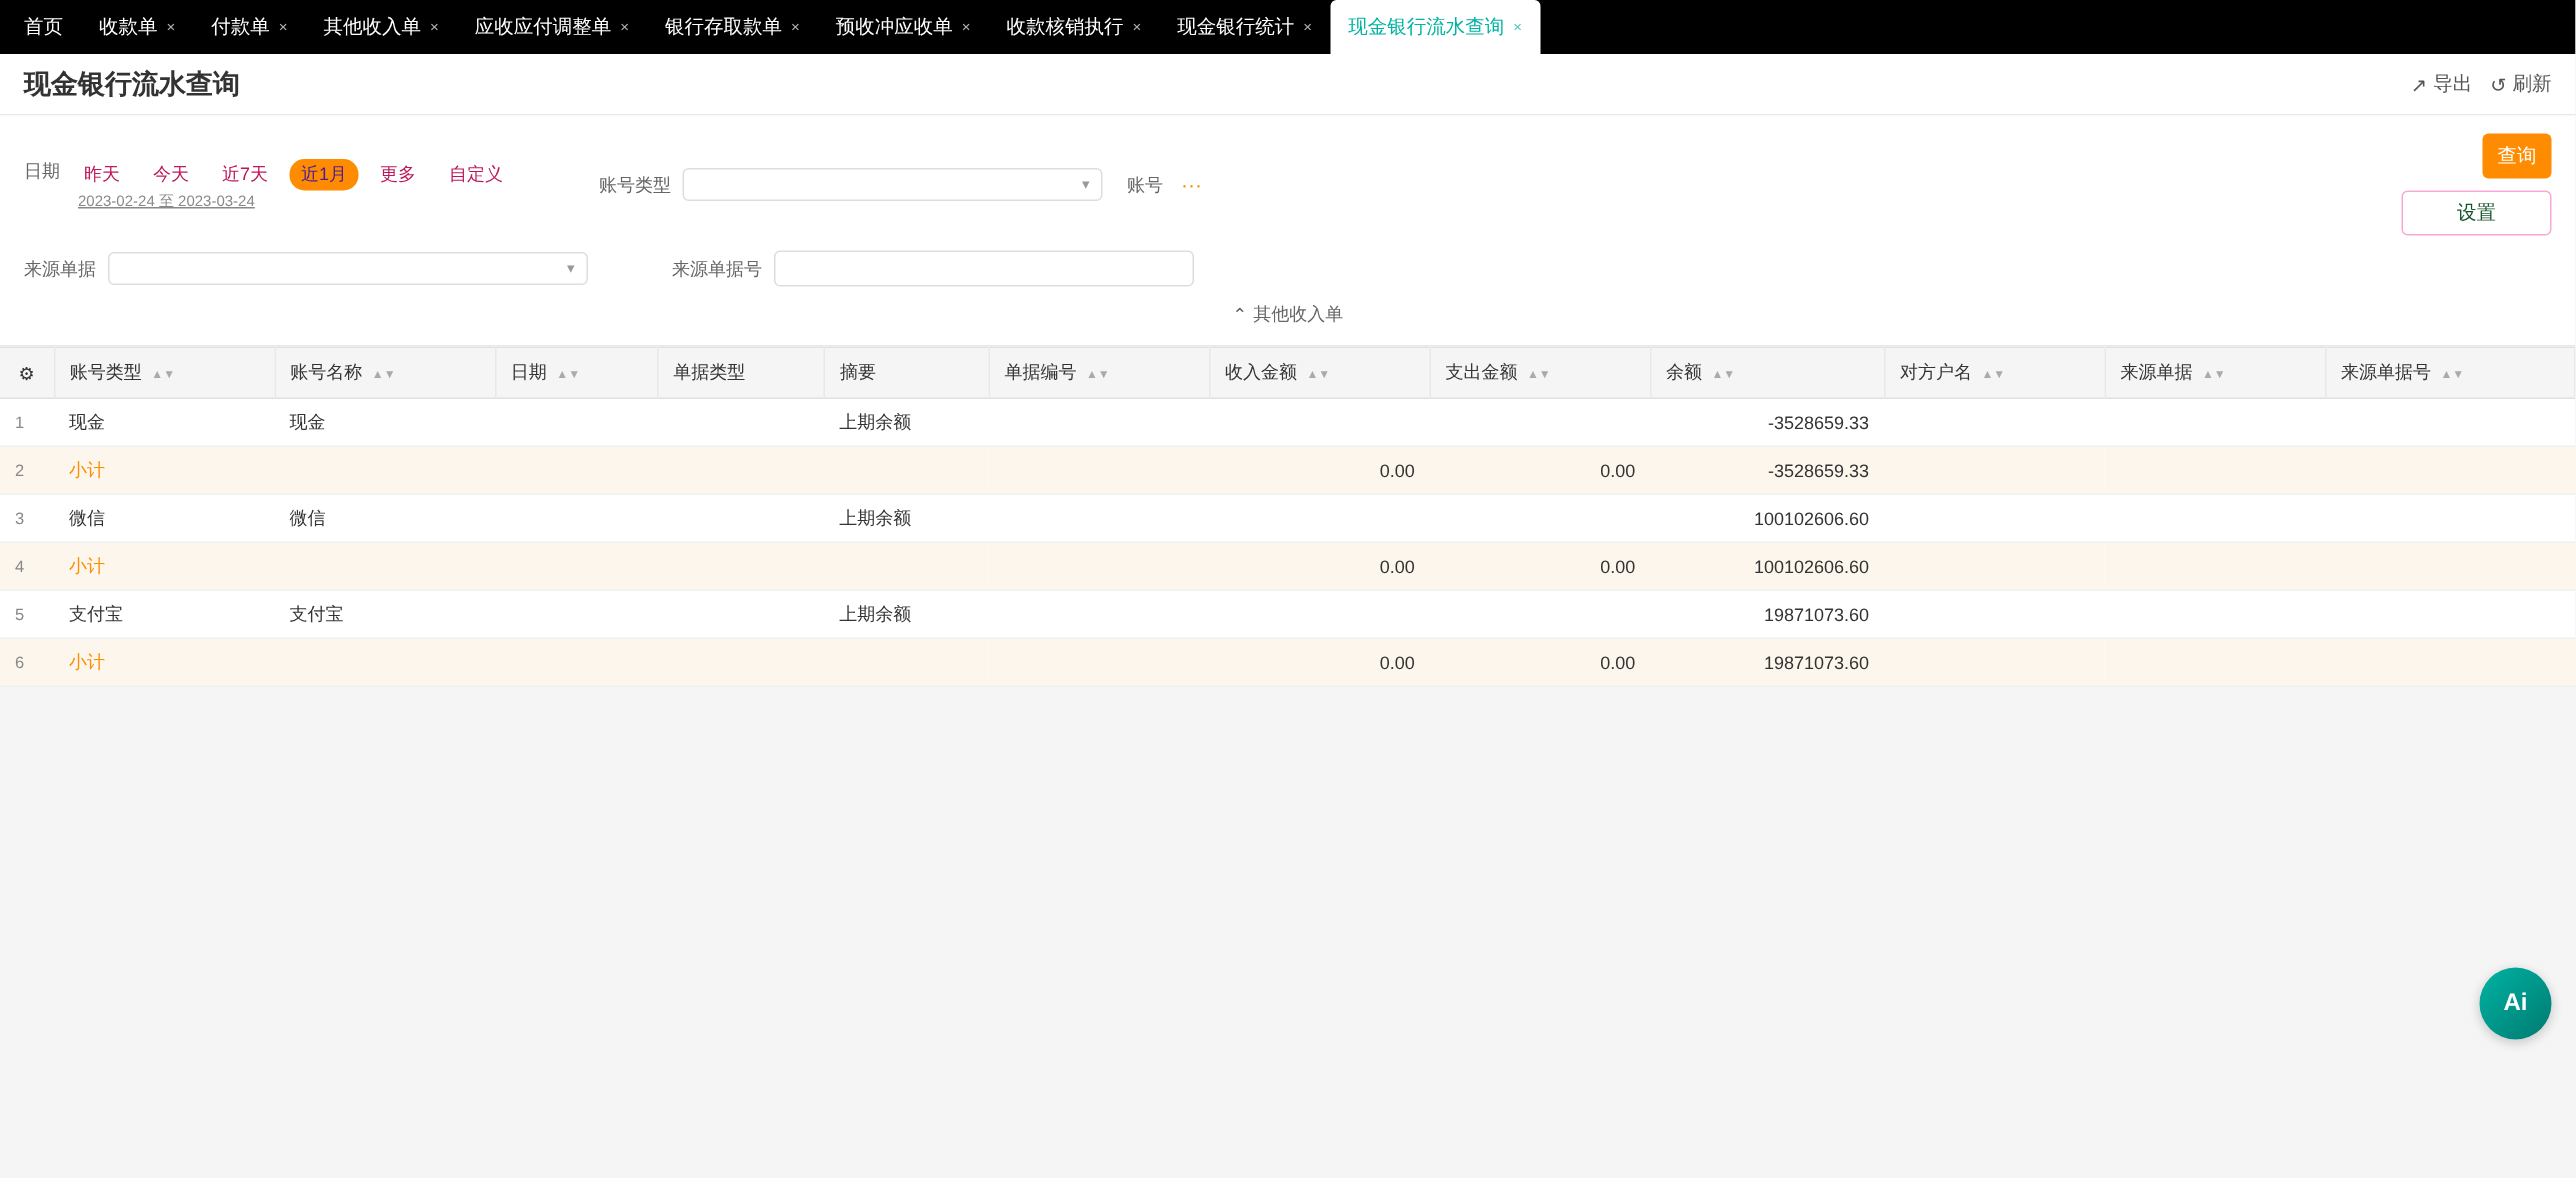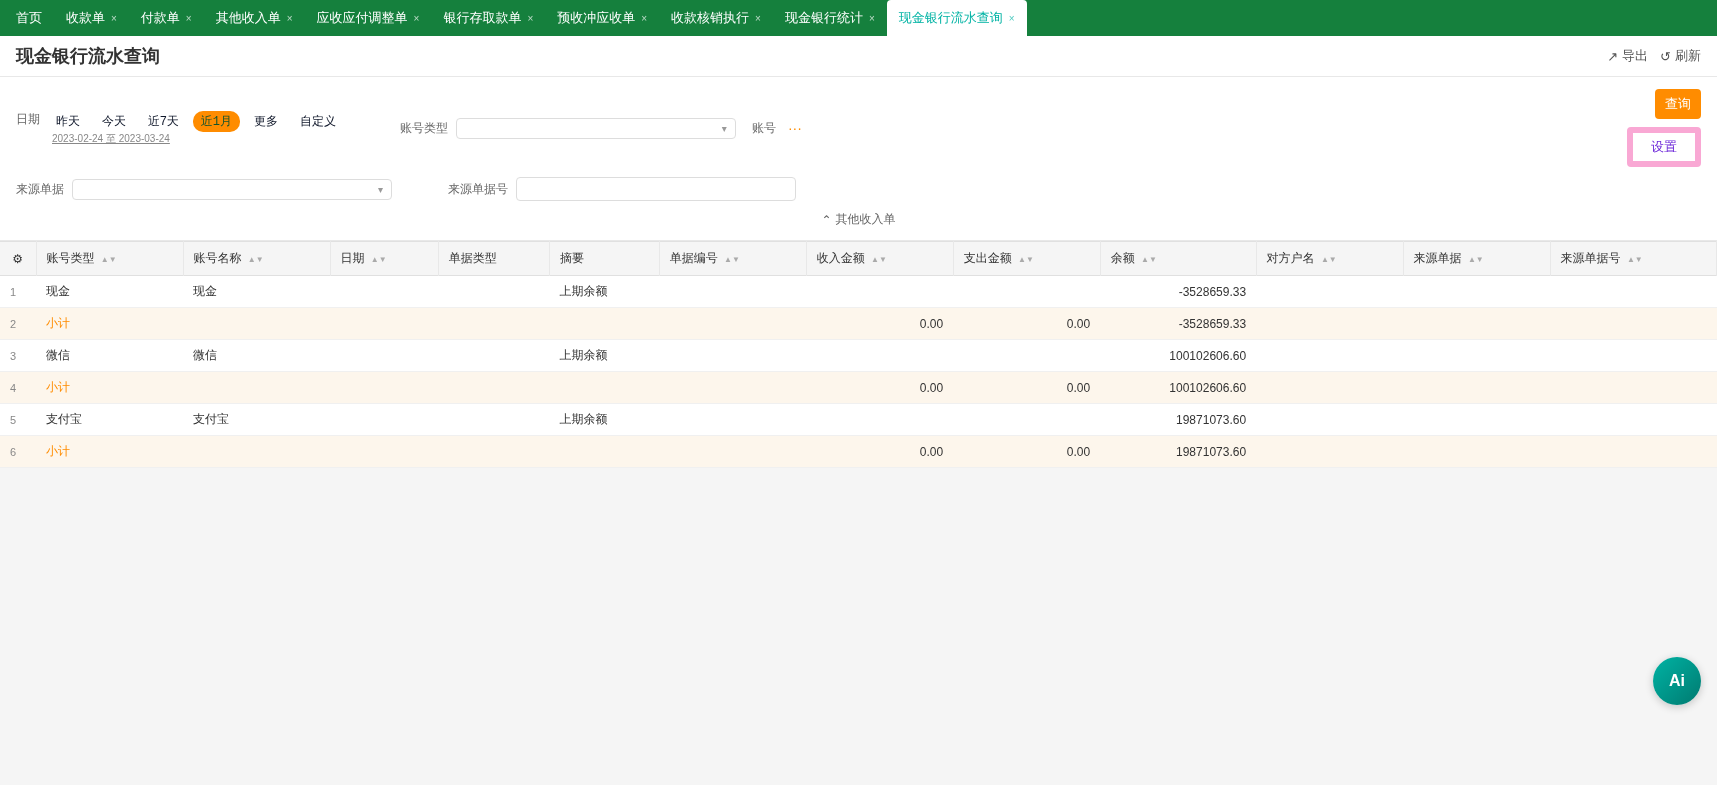--- a/index.html
+++ b/index.html
@@ -1,20 +1,20 @@
 <!DOCTYPE html>
 <html><head>
   <meta charset="utf-8">
   <style>
     * { box-sizing: border-box; margin: 0; padding: 0; font-family: 'Microsoft YaHei', Arial, sans-serif; }
     body { background: #f5f5f5; font-size: 12px; }
 
     
     .top-nav {
-      background: #15803d;
+      background: #000000;
       display: flex;
       align-items: center;
       height: 36px;
       padding: 0 4px;
       overflow: hidden;
     }
     .nav-item {
       color: #fff;
       padding: 0 12px;
       height: 36px;
@@ -84,28 +84,27 @@
     }
     .filter-date-options {
       display: flex;
       align-items: center;
       gap: 6px;
     }
     .date-option {
       padding: 2px 8px;
       border-radius: 10px;
       cursor: pointer;
-      color: #0f172a;
+      color: #be185d;
       font-size: 12px;
     }
     .date-option.active {
       background: #ff8c00;
-      color: #14532d;
+      color: #4c1d95;
       border-radius: 10px;
-      font-family: Liberation Mono, monospace;
     }
     .date-range {
       color: #888;
       font-size: 10px;
       margin-left: 4px;
       text-decoration: underline;
     }
     .filter-select {
       display: flex;
       align-items: center;
@@ -138,24 +137,24 @@
       background: #ff8c00;
       color: #fff;
       border: none;
       border-radius: 4px;
       padding: 6px 10px;
       cursor: pointer;
       font-size: 13px;
     }
     .settings-btn {
       background: #fff;
-      color: #6d28d9;
-      border: 6px solid #f9a8d4;
+      color: #14532d;
+      border: 1px solid #f9a8d4;
       border-radius: 4px;
-      padding: 5px 18px;
+      padding: 5px 36px;
       cursor: pointer;
       font-size: 13px;
       margin-top: 4px;
     }
 
     .collapse-row {
       display: flex;
       justify-content: center;
       margin-top: 4px;
     }
@@ -226,21 +225,21 @@
       gap: 4px;
       margin-left: auto;
     }
 
     .chevron { font-size: 10px; color: #999; }
 
     
     .ai-btn {
       position: fixed;
       right: 16px;
-      bottom: 80px;
+      bottom: 92px;
       background: linear-gradient(135deg, #00b3a4, #007a70);
       color: #fff;
       border-radius: 50%;
       width: 48px;
       height: 48px;
       display: flex;
       align-items: center;
       justify-content: center;
       font-size: 16px;
       font-weight: bold;

